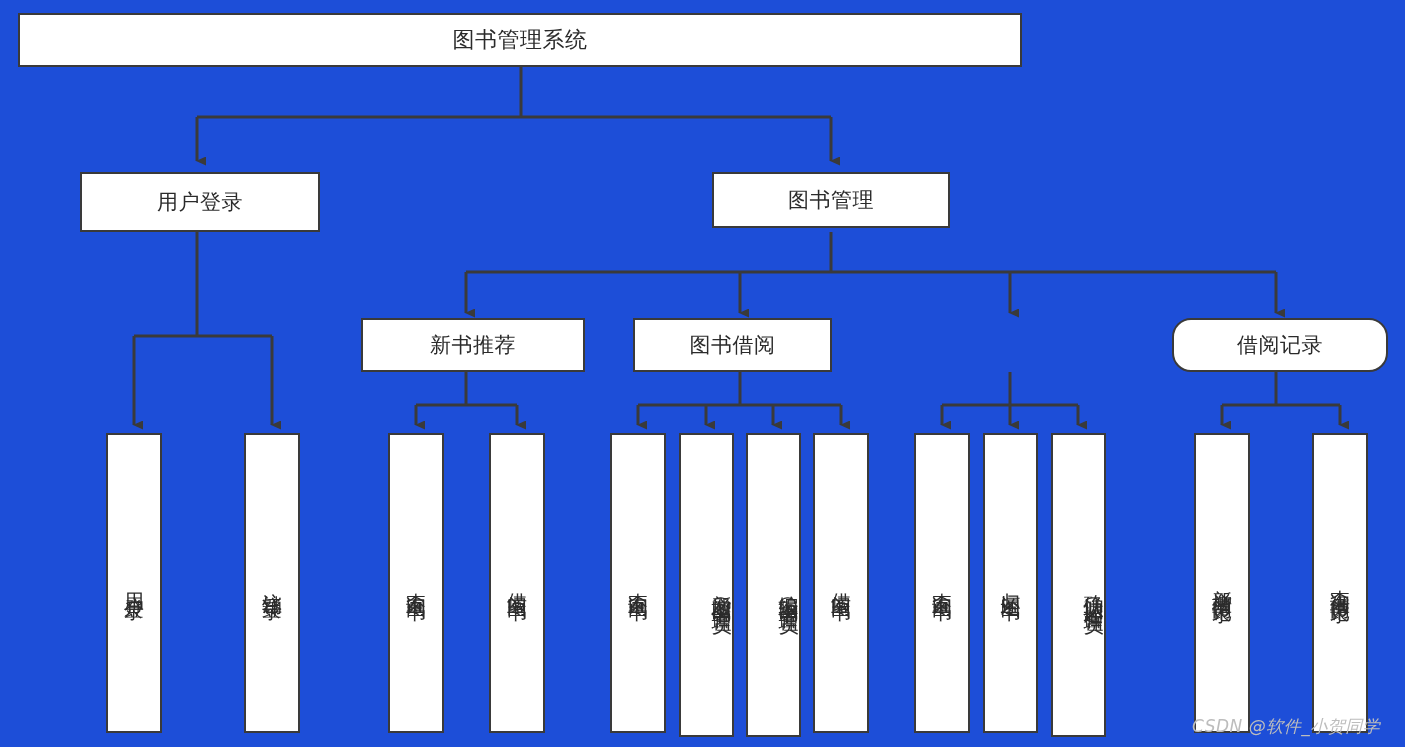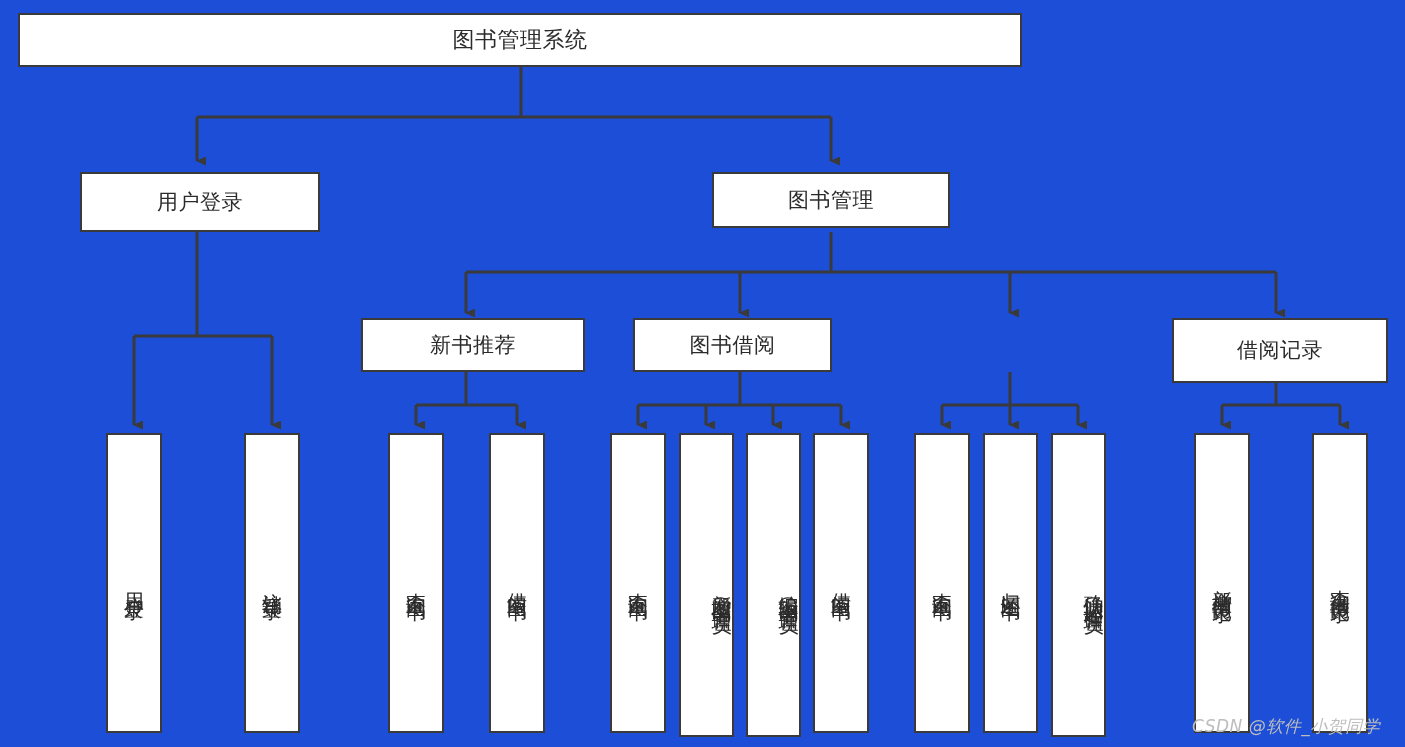--- a/index.html
+++ b/index.html
@@ -119,21 +119,21 @@
     </g>
   </svg>
 
   <div class="node root" style="left:18px;top:13px;width:1004px;height:54px;">图书管理系统</div>
 
   <div class="node" style="left:80px;top:172px;width:240px;height:60px;">用户登录</div>
   <div class="node" style="left:712px;top:172px;width:238px;height:56px;">图书管理</div>
 
   <div class="node" style="left:361px;top:318px;width:224px;height:54px;text-align:center;">新书推荐</div>
   <div class="node" style="left:633px;top:318px;width:199px;height:54px;">图书借阅</div>
-  <div class="node" style="left:1172px;top:318px;width:216px;height:65px;">借阅记录</div>
+  <div class="node" style="left:1172px;top:318px;width:216px;height:54px;border-radius:19px;">借阅记录</div>
 
   <div class="node vert mid" style="left:106px;top:433px;width:56px;height:300px;">用户登录</div>
   <div class="node vert mid" style="left:244px;top:433px;width:56px;height:300px;">注销登录</div>
 
   <div class="node vert mid" style="left:388px;top:433px;width:56px;height:300px;">查询图书</div>
   <div class="node vert mid" style="left:489px;top:433px;width:56px;height:300px;">借阅图书</div>
 
   <div class="node vert mid" style="left:610px;top:433px;width:56px;height:300px;">查询图书</div>
   <div class="node vert" style="left:679px;top:433px;width:55px;height:304px;">新增图书（管理员）</div>
   <div class="node vert" style="left:746px;top:433px;width:55px;height:304px;">编辑图书（管理员）</div>

